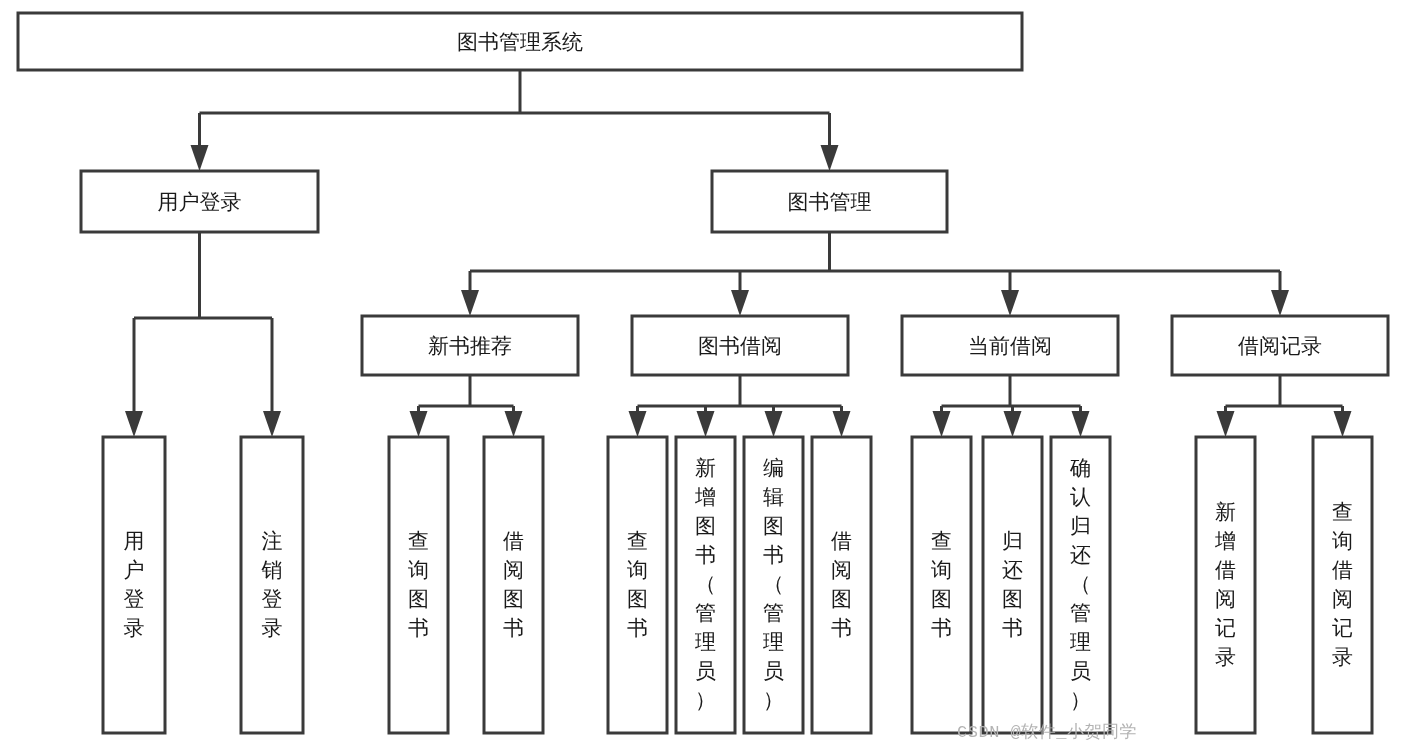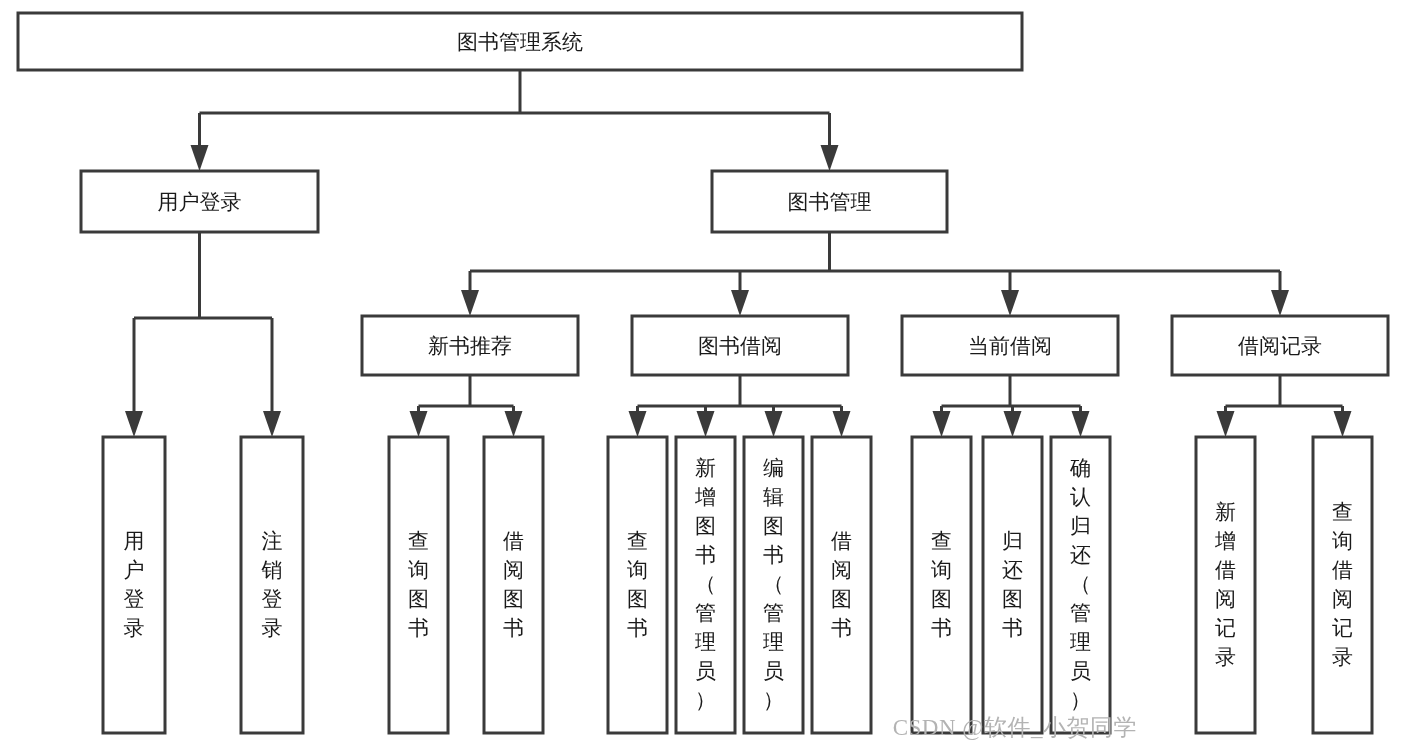--- a/index.html
+++ b/index.html
@@ -48,22 +48,22 @@
     dominant-baseline: middle;
   }
   .node-label.vertical {
     font-size: 21px;
     text-anchor: middle;
   }
   .watermark {
     position: absolute;
     right: 16px;
     bottom: 4px;
-    font-family: Liberation Serif, serif;
-    font-size: 23px;
+    font-family: Liberation Mono, monospace;
+    font-size: 17px;
     color: #b3b3b3;
     letter-spacing: 0.5px;
     white-space: nowrap;
     user-select: none;
   }
 </style>
 </head>
 <body>
 
 <div id="diagram-root">

